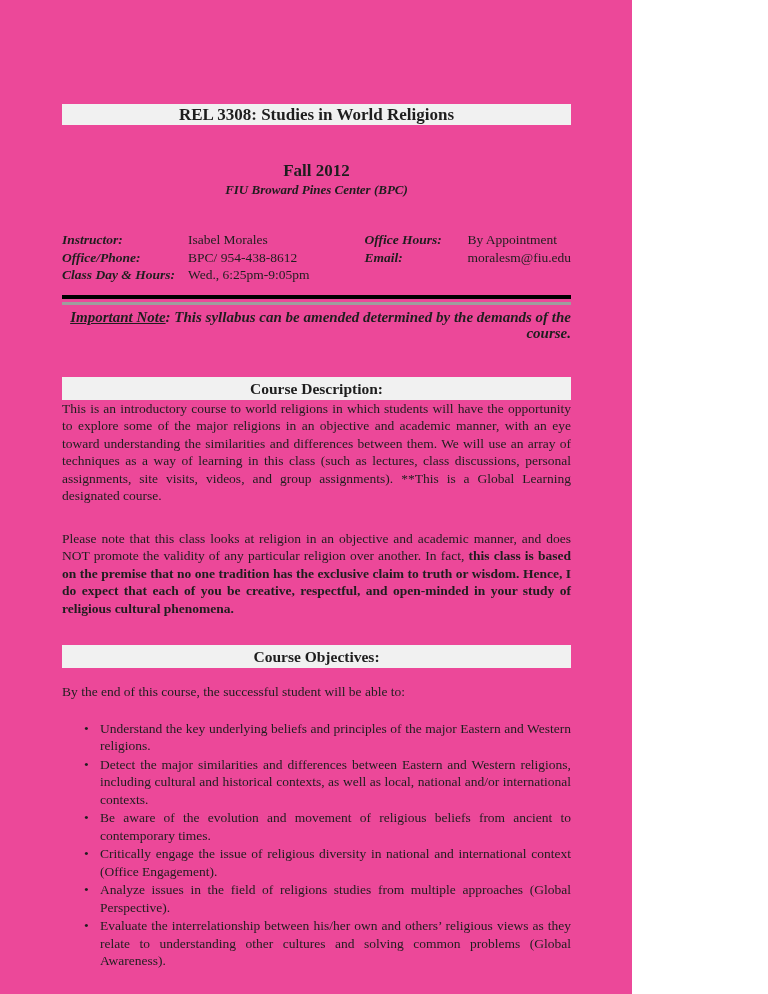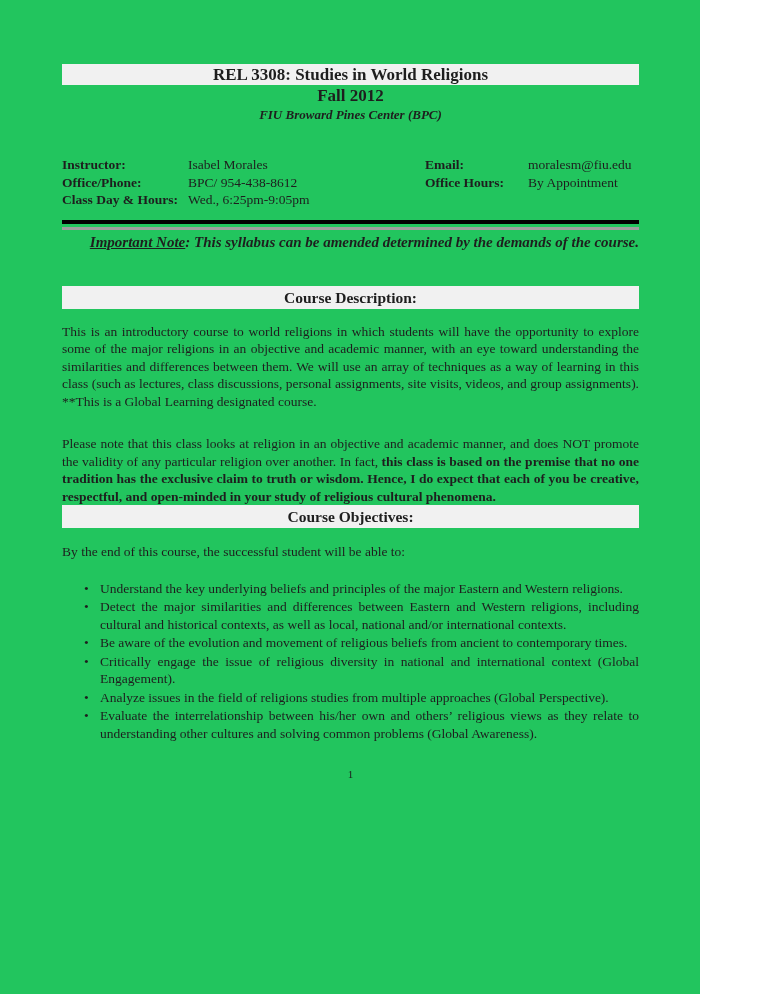--- a/index.html
+++ b/index.html
@@ -5,40 +5,41 @@
   * { margin: 0; padding: 0; box-sizing: border-box; }
   html, body { background: #ffffff; }
   body {
     width: 768px;
     height: 994px;
     overflow: hidden;
     font-family: "Liberation Serif", "DejaVu Serif", serif;
     color: #1e1e1e;
   }
   .page {
-    width: 700px;
+    width: 632px;
     height: 994px;
-    padding: 64px 61px 0 62px;
-    background: #22c55e;
+    padding: 104px 61px 0 62px;
+    background: #ec4899;
   }
 
   
   .title-bar {
     background: #f1f1f1;
     text-align: center;
     font-size: 17px;
     font-weight: bold;
     line-height: 21px;
     height: 21px;
   }
   .term {
     text-align: center;
     font-size: 17px;
     font-weight: bold;
     line-height: 21px;
+    margin-top: 35px;
   }
   .location {
     text-align: center;
     font-size: 13px;
     font-weight: bold;
     font-style: italic;
     line-height: 18px;
   }
 
   
@@ -47,20 +48,21 @@
     display: flex;
     font-size: 13.5px;
     line-height: 17.5px;
   }
   .info-col { display: flex; flex-direction: column; }
   .info-col-left  { width: 363px; }
   .info-col-right { flex: 1; }
   .info-row { display: flex; }
   .info-label {
     font-weight: bold;
+    font-style: italic;
     flex: 0 0 auto;
   }
   .info-col-left  .info-label { width: 126px; }
   .info-col-right .info-label { width: 103px; }
   .info-value { flex: 1; }
 
   
   .rule-black { margin-top: 11px; height: 4px; background: #000000; }
   .rule-gray  { margin-top: 3px;  height: 3px; background: #9e9e9e; }
 
@@ -78,29 +80,29 @@
   
   .section-bar {
     background: #f1f1f1;
     text-align: center;
     font-size: 15.5px;
     font-weight: bold;
     line-height: 23px;
     height: 23px;
   }
   .section-bar.desc { margin-top: 36px; }
-  .section-bar.obj  { }
+  .section-bar.obj  { margin-top: 28px; }
 
   
   .body-text {
     font-size: 13.5px;
     line-height: 17.5px;
     text-align: justify;
   }
-  .para1 { margin-top: 14px; }
+  .para1 { }
   .para2 { margin-top: 25px; }
   .intro { margin-top: 15px; text-align: left; }
 
   
   .objectives {
     margin-top: 19px;
     list-style: none;
   }
   .objectives li {
     position: relative;
@@ -145,26 +147,26 @@
         <span class="info-label">Office/Phone:</span>
         <span class="info-value">BPC/ 954-438-8612</span>
       </div>
       <div class="info-row">
         <span class="info-label">Class Day &amp; Hours:</span>
         <span class="info-value">Wed., 6:25pm-9:05pm</span>
       </div>
     </div>
     <div class="info-col info-col-right">
       <div class="info-row">
+        <span class="info-label">Office Hours:</span>
+        <span class="info-value">By Appointment</span>
+      </div>
+      <div class="info-row">
         <span class="info-label">Email:</span>
         <span class="info-value">moralesm@fiu.edu</span>
-      </div>
-      <div class="info-row">
-        <span class="info-label">Office Hours:</span>
-        <span class="info-value">By Appointment</span>
       </div>
     </div>
   </section>
 
   <div class="rule-black"></div>
   <div class="rule-gray"></div>
 
   <p class="note"><span class="note-label">Important Note</span><span>: This syllabus can be amended determined by the demands of the course.</span></p>
 
   <div class="section-bar desc">Course Description:</div>
@@ -174,20 +176,20 @@
   <p class="body-text para2"><span>Please note that this class looks at religion in an objective and academic manner, and does NOT promote the validity of any particular religion over another.  In fact, </span><strong>this class is based on the premise that no one tradition has the exclusive claim to truth or wisdom.  Hence, I do expect that each of you be creative, respectful, and open-minded in your study of religious cultural phenomena.</strong></p>
 
   <div class="section-bar obj">Course Objectives:</div>
 
   <p class="body-text intro">By the end of this course, the successful student will be able to:</p>
 
   <ul class="objectives">
     <li><span class="bullet">•</span><span>Understand the key underlying beliefs and principles of the major Eastern and Western religions.</span></li>
     <li><span class="bullet">•</span><span>Detect the major similarities and differences between Eastern and Western religions, including cultural and historical contexts, as well as local, national and/or international contexts.</span></li>
     <li><span class="bullet">•</span><span>Be aware of the evolution and movement of religious beliefs from ancient to contemporary times.</span></li>
-    <li><span class="bullet">•</span><span>Critically engage the issue of religious diversity in national and international context (Global Engagement).</span></li>
+    <li><span class="bullet">•</span><span>Critically engage the issue of religious diversity in national and international context (Office Engagement).</span></li>
     <li><span class="bullet">•</span><span>Analyze issues in the field of religions studies from multiple approaches (Global Perspective).</span></li>
     <li><span class="bullet">•</span><span>Evaluate the interrelationship between his/her own and others’ religious views as they relate to understanding other cultures and solving common problems (Global Awareness).</span></li>
   </ul>
 
   <div class="page-number">1</div>
 
 </div>
 
 </body></html>

